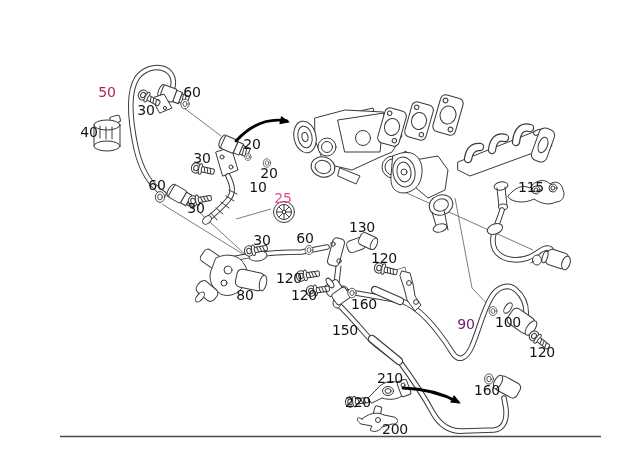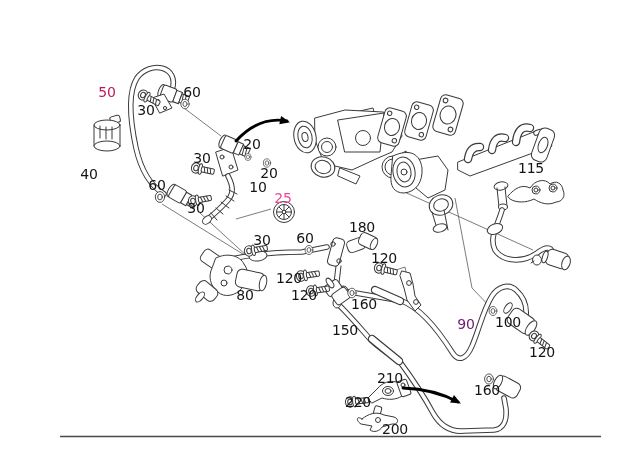--- a/index.html
+++ b/index.html
@@ -265,39 +265,39 @@
       </g>
     <g id="rule-layer">
         <line x1="60" y1="436.5" x2="601" y2="436.5" stroke="#4a4a4a" stroke-width="1.6"></line>
       </g>
   </svg>
 
   <div id="labels">
       <div class="part-label" style="left: 107px; top: 92px; color: #be185d;">50</div>
       <div class="part-label" style="left: 192px; top: 92px; color: rgb(20, 20, 20);">60</div>
       <div class="part-label" style="left: 146px; top: 110px; color: rgb(20, 20, 20);">30</div>
-      <div class="part-label" style="left: 89px; top: 132px; color: rgb(20, 20, 20); margin-top: 42px;">40</div>
+      <div class="part-label" style="left: 89px; top: 132px; color: rgb(20, 20, 20);">40</div>
       <div class="part-label" style="left: 252px; top: 144px; color: rgb(20, 20, 20);">20</div>
       <div class="part-label" style="left: 202px; top: 158px; color: rgb(20, 20, 20);">30</div>
       <div class="part-label" style="left: 269px; top: 173px; color: rgb(20, 20, 20);">20</div>
       <div class="part-label" style="left: 258px; top: 187px; color: rgb(20, 20, 20);">10</div>
       <div class="part-label" style="left: 283px; top: 198px; color: #ec4899;">25</div>
       <div class="part-label" style="left: 157px; top: 185px; color: rgb(20, 20, 20);">60</div>
       <div class="part-label" style="left: 196px; top: 208px; color: rgb(20, 20, 20);">30</div>
       <div class="part-label" style="left: 262px; top: 240px; color: rgb(20, 20, 20);">30</div>
       <div class="part-label" style="left: 305px; top: 238px; color: rgb(20, 20, 20);">60</div>
-      <div class="part-label" style="left: 362px; top: 227px; color: rgb(20, 20, 20);">180</div>
+      <div class="part-label" style="left: 362px; top: 227px; color: rgb(20, 20, 20);">130</div>
       <div class="part-label" style="left: 384px; top: 258px; color: rgb(20, 20, 20);">120</div>
       <div class="part-label" style="left: 289px; top: 278px; color: rgb(20, 20, 20);">120</div>
       <div class="part-label" style="left: 304px; top: 295px; color: rgb(20, 20, 20);">120</div>
       <div class="part-label" style="left: 245px; top: 295px; color: rgb(20, 20, 20);">80</div>
       <div class="part-label" style="left: 364px; top: 304px; color: rgb(20, 20, 20);">160</div>
       <div class="part-label" style="left: 345px; top: 330px; color: rgb(20, 20, 20);">150</div>
       <div class="part-label" style="left: 442px; top: 324px; color: #701a75; margin-left: 24px;">90</div>
-      <div class="part-label" style="left: 531px; top: 168px; color: rgb(20, 20, 20); text-align: right;">115</div>
+      <div class="part-label" style="left: 531px; top: 187px; color: rgb(20, 20, 20); text-align: right;">115</div>
       <div class="part-label" style="left: 508px; top: 322px; color: rgb(20, 20, 20); text-align: center;">100</div>
       <div class="part-label" style="left: 542px; top: 352px; color: rgb(20, 20, 20);">120</div>
       <div class="part-label" style="left: 487px; top: 390px; color: rgb(20, 20, 20);">160</div>
       <div class="part-label" style="left: 390px; top: 378px; color: rgb(20, 20, 20);">210</div>
       <div class="part-label" style="left: 342px; top: 402px; color: rgb(20, 20, 20); margin-left: 16px;">220</div>
       <div class="part-label" style="left: 395px; top: 429px; color: rgb(20, 20, 20);">200</div>
     </div>
 </div>
 
 </body></html>

